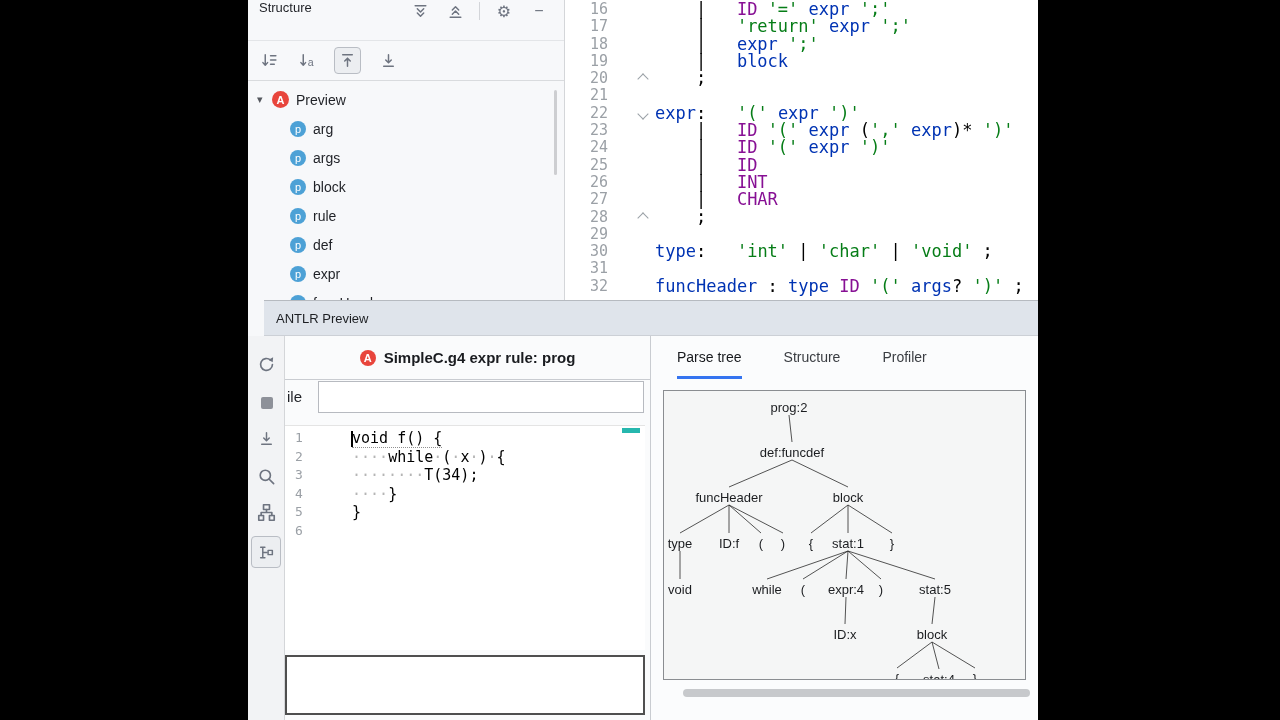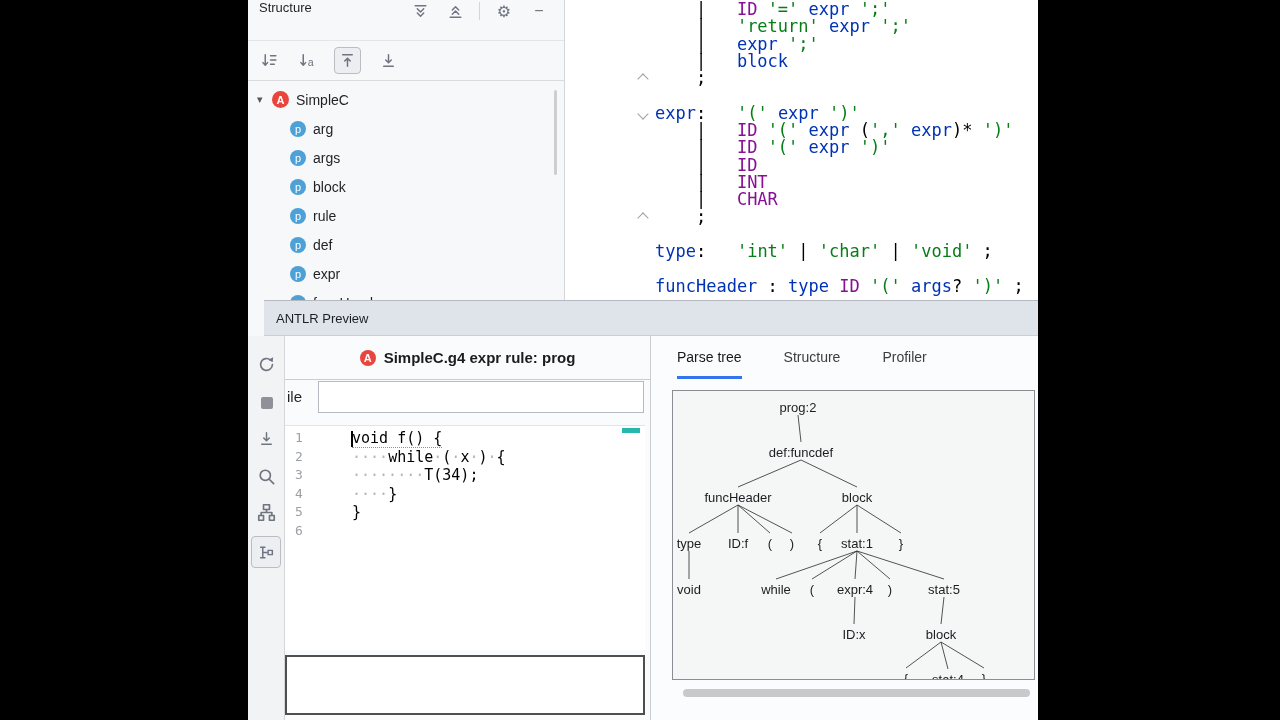--- a/index.html
+++ b/index.html
@@ -64,21 +64,21 @@
   .pv-code{position:absolute;left:67px;top:3px;font:15px/18.6px "DejaVu Sans Mono",monospace;white-space:pre;color:#000}
   .pv-code .cline{height:18.6px}
   .caret{position:absolute;left:66px;top:5px;width:2px;height:16px;background:#000}
   .stripe{position:absolute;right:5px;top:2px;width:18px;height:5px;background:#26b7ae}
   .pv-bottombox{position:absolute;left:0;top:319px;width:360px;height:60px;background:#fff;border:2px solid #4f4f4f;box-sizing:border-box}
 
   .pv-right{position:absolute;left:403px;top:336px;width:387px;height:384px;background:#fbfcfd}
   .pv-tabs{position:absolute;left:0;top:0;height:43px;display:flex;align-items:stretch;gap:42px;padding-left:26px;font-size:14px;color:#3a3d42}
   .tab{display:flex;align-items:center;border-bottom:3px solid transparent;padding-top:2px;cursor:default}
   .tab.active{border-bottom-color:#3574f0;color:#17191d}
-  .pv-canvas{position:absolute;left:21px;top:54px;width:363px;height:290px;background:#f5f6f6;border:1px solid #8a8d91;box-sizing:border-box;overflow:hidden}
+  .pv-canvas{position:absolute;left:12px;top:54px;width:363px;height:290px;background:#f5f6f6;border:1px solid #8a8d91;box-sizing:border-box;overflow:hidden}
   .pv-canvas svg{display:block}
   .pv-canvas text{font-family:"Liberation Sans",sans-serif;font-size:13px;fill:#1b1d20}
   .pv-hscroll{position:absolute;left:32px;top:353px;width:347px;height:8px;background:#c7c9cc;border-radius:4px}
 </style>
 </head>
 <body>
 
 <div class="app">
   <div class="content">
 
@@ -127,21 +127,21 @@
           <svg viewBox="0 0 16 16" width="17" height="17">
               <path d="M3.5 13.5h9M8 2.5v7.7M8 10.2L5.4 7.6M8 10.2l2.6-2.6"></path>
             </svg>
         </button>
       </div>
 
       <div class="s-tree">
         <div class="t-row root">
           <span class="chev">▾</span>
           <span class="antlr-badge">A</span>
-          <span class="t-label">SimpleC</span>
+          <span class="t-label">Preview</span>
         </div>
         <div id="tree-items">
             <div class="t-row child">
               <span class="p-badge">p</span>
               <span class="t-label">arg</span>
             </div>
             <div class="t-row child">
               <span class="p-badge">p</span>
               <span class="t-label">args</span>
             </div>
@@ -164,20 +164,39 @@
             <div class="t-row child">
               <span class="p-badge">p</span>
               <span class="t-label">funcHeader</span>
             </div>
           </div>
         <div class="s-scroll"></div>
       </div>
     </section>
 
     <section class="g-editor">
+      <div class="g-gutter" id="g-gutter">
+          <div class="lnum">16</div>
+          <div class="lnum">17</div>
+          <div class="lnum">18</div>
+          <div class="lnum">19</div>
+          <div class="lnum">20</div>
+          <div class="lnum">21</div>
+          <div class="lnum">22</div>
+          <div class="lnum">23</div>
+          <div class="lnum">24</div>
+          <div class="lnum">25</div>
+          <div class="lnum">26</div>
+          <div class="lnum">27</div>
+          <div class="lnum">28</div>
+          <div class="lnum">29</div>
+          <div class="lnum">30</div>
+          <div class="lnum">31</div>
+          <div class="lnum">32</div>
+        </div>
       <div id="g-folds">
           <span class="fold up" style="top: 75.2px;"></span>
           <span class="fold down" style="top: 109.8px;"></span>
           <span class="fold up" style="top: 213.6px;"></span>
         </div>
       <div class="g-code" id="g-code"><div class="cline"><span class="seg-p">    |   </span><span class="seg-k">ID</span><span class="seg-p"> </span><span class="seg-s">'='</span><span class="seg-p"> </span><span class="seg-r">expr</span><span class="seg-p"> </span><span class="seg-s">';'</span></div><div class="cline"><span class="seg-p">    |   </span><span class="seg-s">'return'</span><span class="seg-p"> </span><span class="seg-r">expr</span><span class="seg-p"> </span><span class="seg-s">';'</span></div><div class="cline"><span class="seg-p">    |   </span><span class="seg-r">expr</span><span class="seg-p"> </span><span class="seg-s">';'</span></div><div class="cline"><span class="seg-p">    |   </span><span class="seg-r">block</span></div><div class="cline"><span class="seg-p">    ;</span></div><div class="cline"></div><div class="cline"><span class="seg-r">expr</span><span class="seg-p">:   </span><span class="seg-s">'('</span><span class="seg-p"> </span><span class="seg-r">expr</span><span class="seg-p"> </span><span class="seg-s">')'</span></div><div class="cline"><span class="seg-p">    |   </span><span class="seg-k">ID</span><span class="seg-p"> </span><span class="seg-s">'('</span><span class="seg-p"> </span><span class="seg-r">expr</span><span class="seg-p"> (</span><span class="seg-s">','</span><span class="seg-p"> </span><span class="seg-r">expr</span><span class="seg-p">)* </span><span class="seg-s">')'</span></div><div class="cline"><span class="seg-p">    |   </span><span class="seg-k">ID</span><span class="seg-p"> </span><span class="seg-s">'('</span><span class="seg-p"> </span><span class="seg-r">expr</span><span class="seg-p"> </span><span class="seg-s">')'</span></div><div class="cline"><span class="seg-p">    |   </span><span class="seg-k">ID</span></div><div class="cline"><span class="seg-p">    |   </span><span class="seg-k">INT</span></div><div class="cline"><span class="seg-p">    |   </span><span class="seg-k">CHAR</span></div><div class="cline"><span class="seg-p">    ;</span></div><div class="cline"></div><div class="cline"><span class="seg-r">type</span><span class="seg-p">:   </span><span class="seg-s">'int'</span><span class="seg-p"> | </span><span class="seg-s">'char'</span><span class="seg-p"> | </span><span class="seg-s">'void'</span><span class="seg-p"> ;</span></div><div class="cline"></div><div class="cline"><span class="seg-r">funcHeader</span><span class="seg-p"> : </span><span class="seg-r">type</span><span class="seg-p"> </span><span class="seg-k">ID</span><span class="seg-p"> </span><span class="seg-s">'('</span><span class="seg-p"> </span><span class="seg-r">args</span><span class="seg-p">? </span><span class="seg-s">')'</span><span class="seg-p"> ;</span></div></div>
     </section>
 
     <div class="pv-titlebar">
       <span>ANTLR Preview</span>

